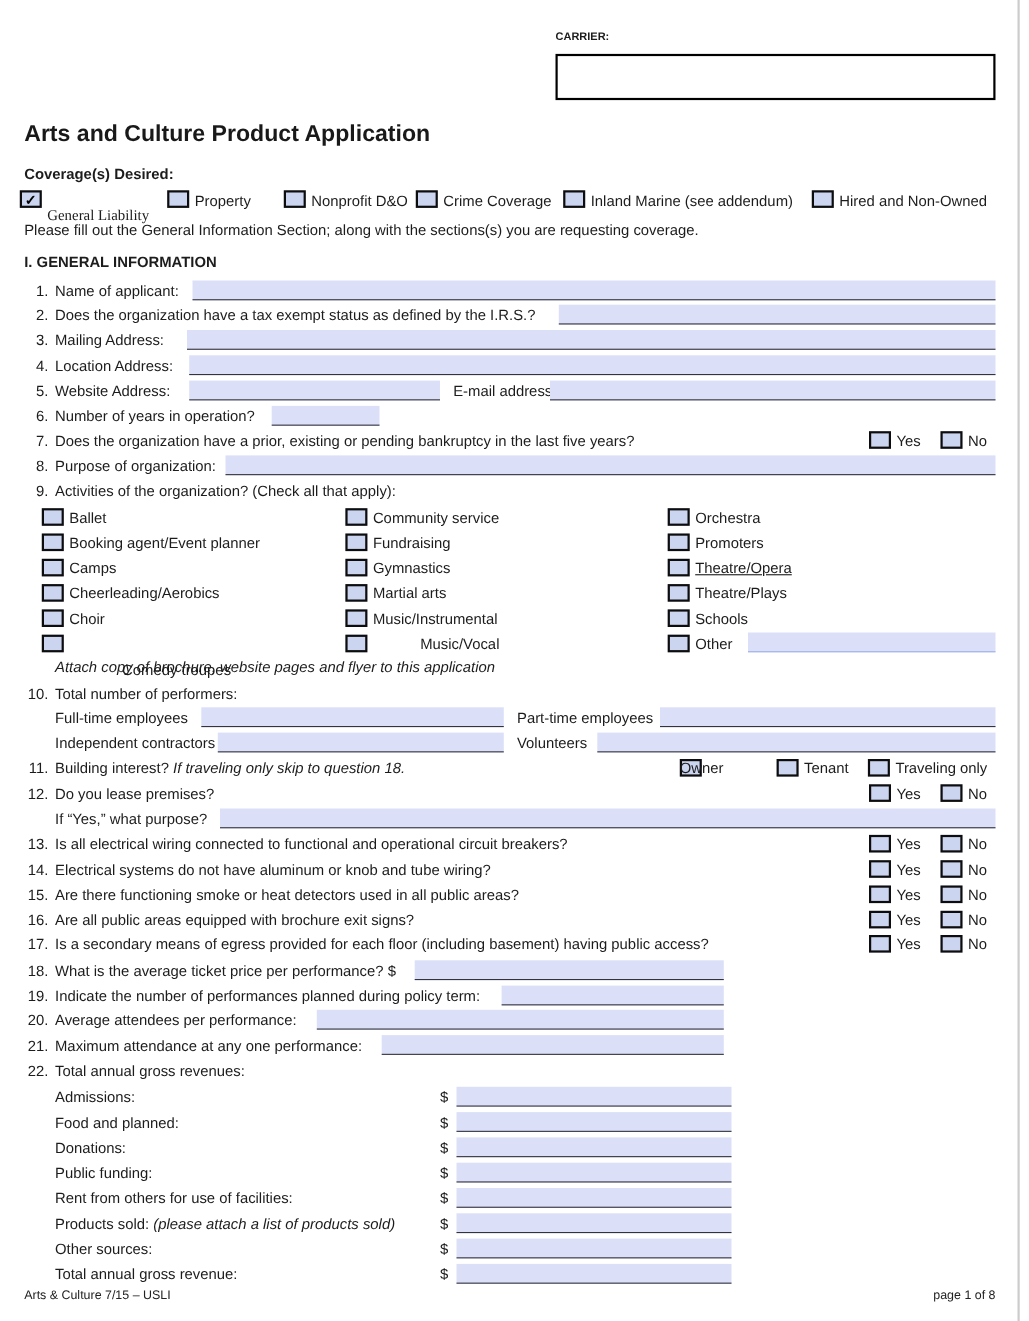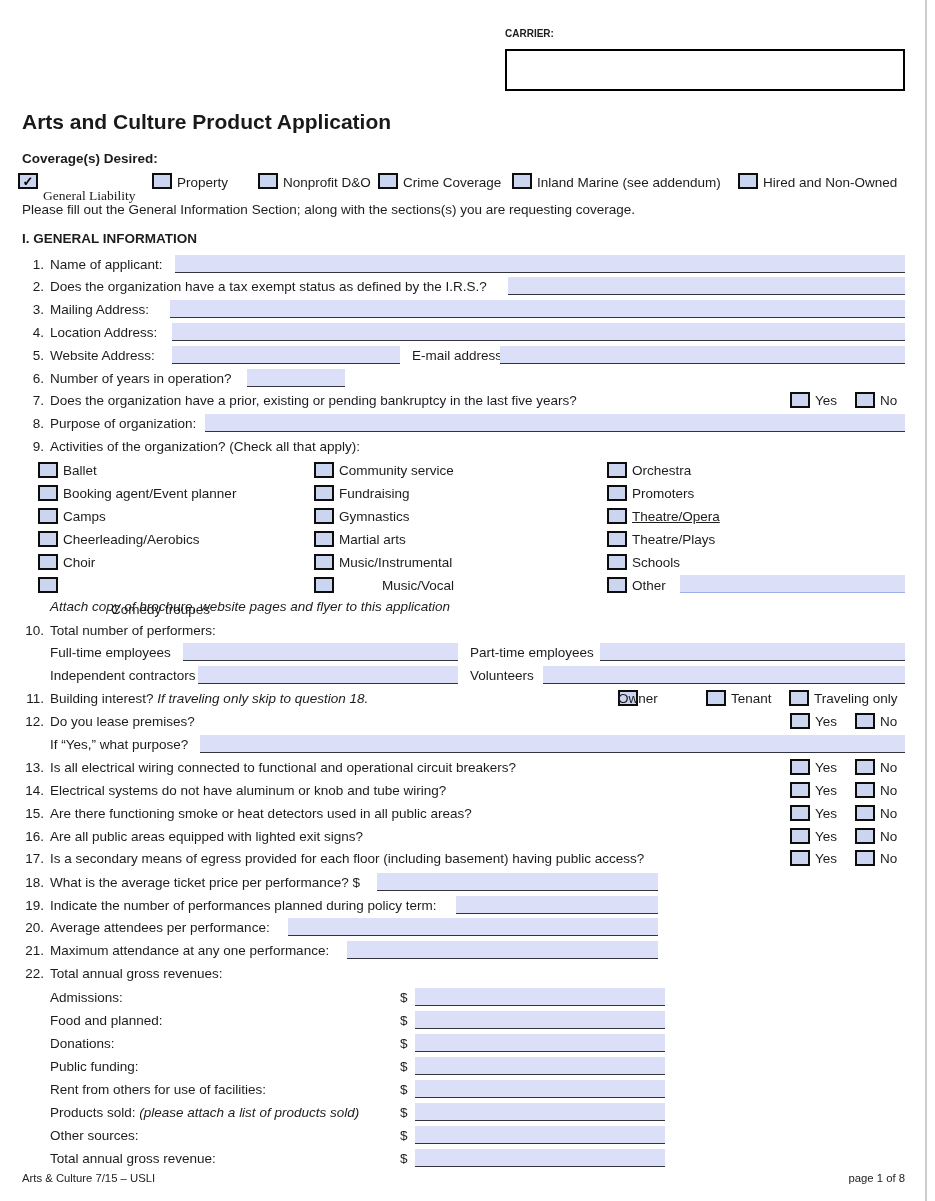--- a/index.html
+++ b/index.html
@@ -182,21 +182,21 @@
   <div class="t" style="left:880px;top:783px;">No</div>
 
   <div class="num" style="top:806px;">15.</div>
   <div class="t" style="left:50px;top:806px;">Are there functioning smoke or heat detectors used in all public areas?</div>
   <div class="cb" style="left:790px;top:805px;"></div>
   <div class="t" style="left:815px;top:806px;">Yes</div>
   <div class="cb" style="left:855px;top:805px;"></div>
   <div class="t" style="left:880px;top:806px;">No</div>
 
   <div class="num" style="top:829px;">16.</div>
-  <div class="t" style="left:50px;top:829px;">Are all public areas equipped with lighted exit signs?</div>
+  <div class="t" style="left:50px;top:829px;">Are all public areas equipped with brochure exit signs?</div>
   <div class="cb" style="left:790px;top:828px;"></div>
   <div class="t" style="left:815px;top:829px;">Yes</div>
   <div class="cb" style="left:855px;top:828px;"></div>
   <div class="t" style="left:880px;top:829px;">No</div>
 
   <div class="num" style="top:851px;">17.</div>
   <div class="t" style="left:50px;top:851px;">Is a secondary means of egress provided for each floor (including basement) having public access?</div>
   <div class="cb" style="left:790px;top:850px;"></div>
   <div class="t" style="left:815px;top:851px;">Yes</div>
   <div class="cb" style="left:855px;top:850px;"></div>

